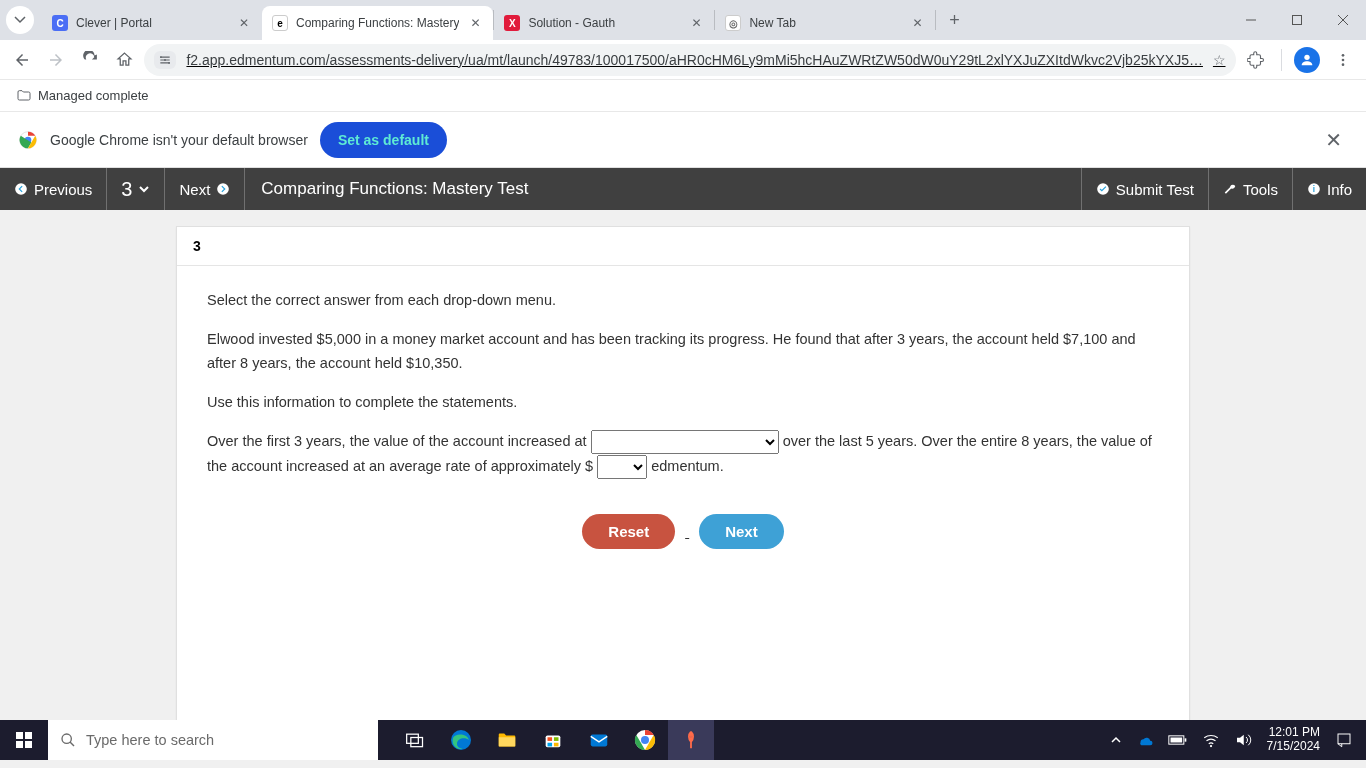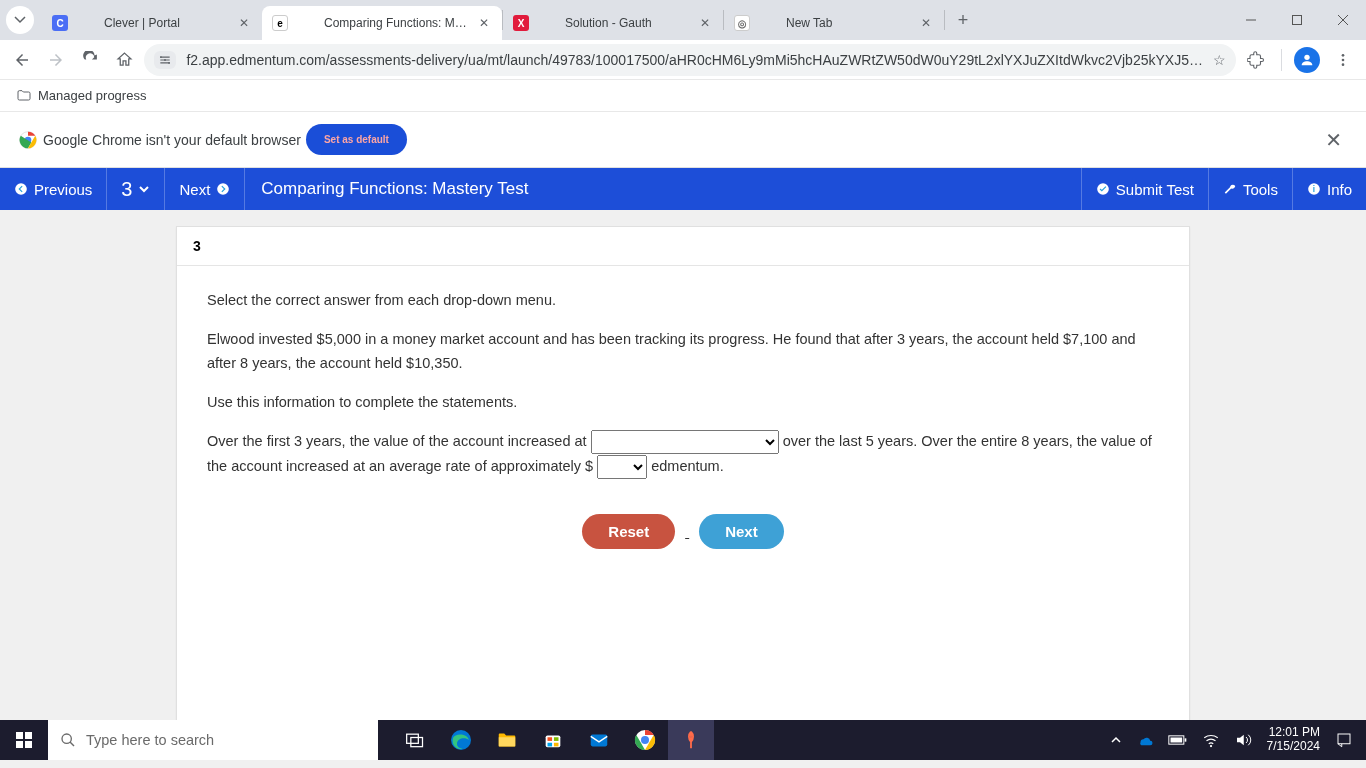--- a/index.html
+++ b/index.html
@@ -4,51 +4,51 @@
   <style>
     * { margin: 0; padding: 0; box-sizing: border-box; font-family: "Segoe UI", Arial, sans-serif; }
     body { width: 1366px; height: 768px; overflow: hidden; background: #fff; position: relative; }
 
     
     .browser-top { height: 40px; background: #dee1e7; display: flex; align-items: center; padding-left: 6px; }
     .tab-search-dd { width: 28px; height: 28px; border-radius: 14px; background: #fff; display: flex; align-items: center; justify-content: center; margin-right: 8px; cursor: pointer; }
     .tab { height: 34px; display: flex; align-items: center; padding: 0 10px; border-radius: 8px 8px 0 0; margin-top: 6px; gap: 8px; font-size: 12px; color: #3c4043; min-width: 220px; max-width: 240px; cursor: pointer; position: relative; }
     .tab.active { background: #fff; }
     .tab .favicon { width: 16px; height: 16px; border-radius: 3px; flex-shrink: 0; display:flex; align-items:center; justify-content:center; font-size:10px; font-weight:bold; color:#fff;}
-    .tab .title { flex: 1; white-space: nowrap; overflow: hidden; text-overflow: ellipsis; margin-left: 28px; }
+    .tab .title { flex: 1; white-space: nowrap; overflow: hidden; text-overflow: ellipsis; }
     .tab .close { width: 16px; height:16px; display:flex;align-items:center;justify-content:center; color:#5f6368; }
     .tab-sep { width:1px; height:20px; background:#b9bcc1; align-self:center;}
     .new-tab { width:28px; height:28px; display:flex; align-items:center; justify-content:center; margin-left:4px; cursor:pointer; color:#5f6368; font-size:18px; }
     .win-controls { margin-left: auto; display: flex; }
     .win-btn { width: 46px; height: 40px; display: flex; align-items: center; justify-content: center; color: #555; cursor:pointer; }
 
     
-    .addr-row { height: 40px; background: #fff; display: flex; align-items: center; padding: 0 8px; gap: 6px; border-bottom: 1px solid #e8e8e8;}
+    .addr-row { height: 40px; background: #fff; display: flex; align-items: center; padding: 0 8px; gap: 6px; border-bottom: 1px solid #e8e8e8; text-decoration: underline;}
     .nav-btn { width: 32px; height: 32px; display: flex; align-items: center; justify-content: center; color: #5f6368; cursor:pointer; border-radius:16px;}
     .nav-btn.disabled { color: #bdc1c6; }
     .addr-bar { flex: 1; height: 32px; background: #f1f3f4; border-radius: 16px; display: flex; align-items: center; padding: 0 10px; gap: 10px; font-size: 14px; color:#3c4043; }
     .site-chip { background:#e8eaed; border-radius:6px; padding:2px 4px; display:flex; align-items:center; font-size:12px;}
     .addr-text { flex:1; white-space:nowrap; overflow:hidden; text-overflow:ellipsis;}
     .star-btn { color:#5f6368; }
     .chrome-icon-btn { width:34px; height:34px; display:flex; align-items:center; justify-content:center; cursor:pointer;}
     .profile-dot { width:26px; height:26px; border-radius:13px; background:#1a73e8; display:flex; align-items:center; justify-content:center;}
     .profile-dot svg { fill:#fff;}
 
     
     .bookmarks-bar { height: 32px; display:flex; align-items:center; padding:0 10px; gap:8px; font-size:13px; color:#3c4043; background:#fff; border-bottom:1px solid #e8e8e8;}
     .bm-item { display:flex; align-items:center; gap:6px; cursor:pointer; padding:4px 6px; border-radius:4px;}
 
     
-    .default-banner { height:56px; display:flex; align-items:center; padding:0 18px; gap:5px; background:#fff; border-bottom:1px solid #e0e0e0;}
+    .default-banner { height:56px; display:flex; align-items:center; padding:0 18px; gap:12px; background:#fff; border-bottom:1px solid #e0e0e0;}
     .default-banner .msg { font-size:14px; color:#3c4043; }
-    .default-btn { background:#1a4ed8; color:#fca5a5; border:none; padding:10px 18px; border-radius:22px; font-size:10px; font-weight:600; cursor:pointer;}
+    .default-btn { background:#1a4ed8; color:#5eead4; border:none; padding:10px 18px; border-radius:22px; font-size:14px; font-weight:600; cursor:pointer;}
     .default-banner .close-x { margin-left:auto; font-size:20px; color:#5f6368; cursor:pointer; padding:6px;}
 
     
-    .edm-nav { height: 42px; background: #1d4ed8; display: flex; align-items: center; color: #fff; font-size: 15px;}
+    .edm-nav { height: 42px; background: #404040; display: flex; align-items: center; color: #fff; font-size: 15px;}
     .edm-seg { height:100%; display:flex; align-items:center; padding:0 14px; cursor:pointer; gap:6px; border-right:1px solid rgba(255,255,255,0.25);}
     .edm-seg.num { font-size:20px; font-weight:300; }
     .edm-title { padding:0 16px; font-size:17px; }
     .edm-right { margin-left:auto; display:flex; height:100%;align-items:center;}
     .edm-right .edm-seg { border-left:1px solid rgba(255,255,255,0.25); border-right:none;}
 
     
     .content-wrap { background:#f0f0f0; height: calc(768px - 40px - 40px - 32px - 56px - 42px - 40px); display:flex; justify-content:center; padding-top:16px;}
     .card { background:#fff; width:1014px; border:1px solid #e0e0e0; box-shadow:0 1px 2px rgba(0,0,0,0.05);}
     .qnum-row { border-bottom:1px solid #e5e5e5; padding:10px 16px;}
@@ -193,21 +193,21 @@
         <circle cx="12" cy="19" r="2" fill="#5f6368"></circle>
       </svg>
     </div>
 </div>
 
 <div class="bookmarks-bar">
   <div class="bm-item">
     <svg width="16" height="16" viewBox="0 0 24 24">
         <path d="M3 6a2 2 0 012-2h4l2 2h8a2 2 0 012 2v8a2 2 0 01-2 2H5a2 2 0 01-2-2z" fill="none" stroke="#5f6368" stroke-width="1.5"></path>
       </svg>
-    <span>Managed progress</span>
+    <span>Managed complete</span>
   </div>
 </div>
 
 <div class="default-banner">
   <svg width="20" height="20" viewBox="0 0 24 24">
       <circle cx="12" cy="12" r="10" fill="#fff" stroke="#ddd"></circle>
       <circle cx="12" cy="12" r="4" fill="#4285f4"></circle>
       <path d="M12 2a10 10 0 018.7 5H12z" fill="#ea4335"></path>
       <path d="M3.3 7A10 10 0 0012 22l4-7z" fill="#34a853"></path>
       <path d="M20.7 7L16 15 12 22a10 10 0 008.7-15z" fill="#fbbc05"></path>

